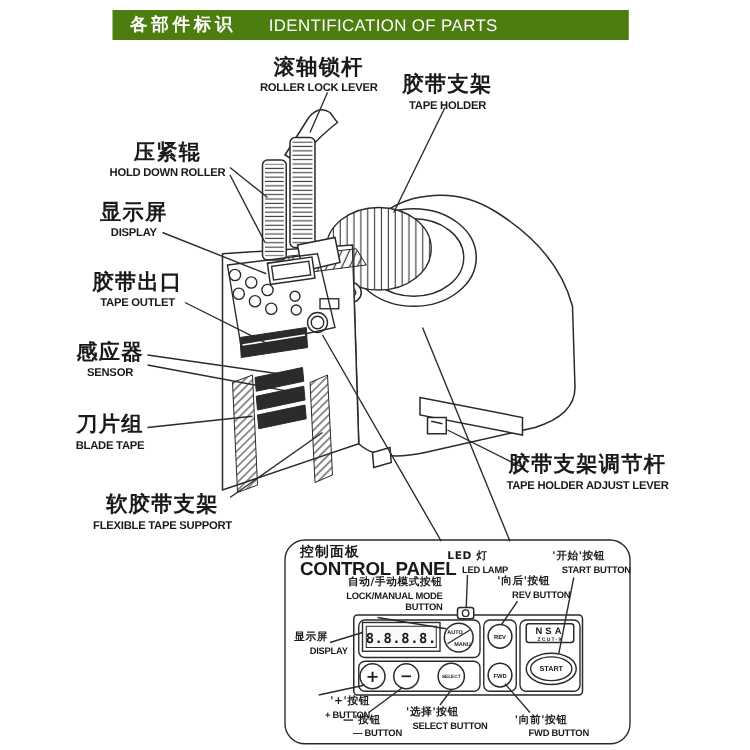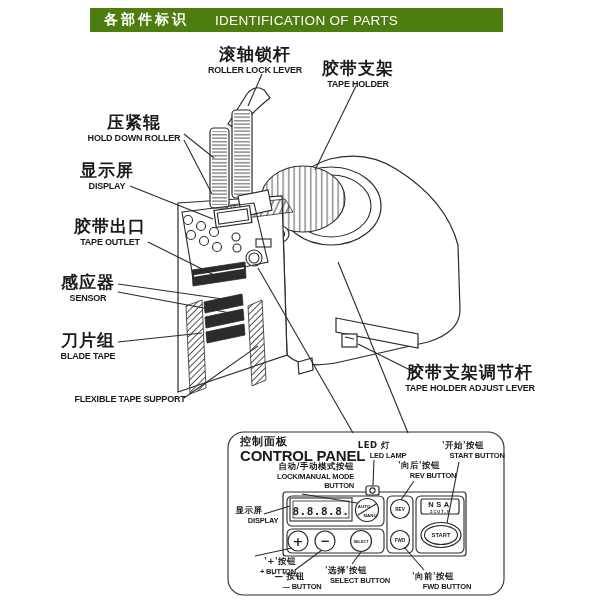--- a/index.html
+++ b/index.html
@@ -233,20 +233,21 @@
   </div>
   <div class="lbl" style="left:88px;top:272px">
     <div class="zh">感应器</div>
     <div class="en">SENSOR</div>
   </div>
   <div class="lbl" style="left:88px;top:330px">
     <div class="zh">刀片组</div>
     <div class="en">BLADE TAPE</div>
   </div>
   <div class="lbl" style="left:130px;top:394px">
+    <div class="zh">软胶带支架</div>
     <div class="en">FLEXIBLE TAPE SUPPORT</div>
   </div>
   <div class="lbl" style="left:470px;top:362px">
     <div class="zh">胶带支架调节杆</div>
     <div class="en">TAPE HOLDER ADJUST LEVER</div>
   </div>
 
   <div class="cp-title">
     <div class="zh">控制面板</div>
     <div class="en">CONTROL PANEL</div>

